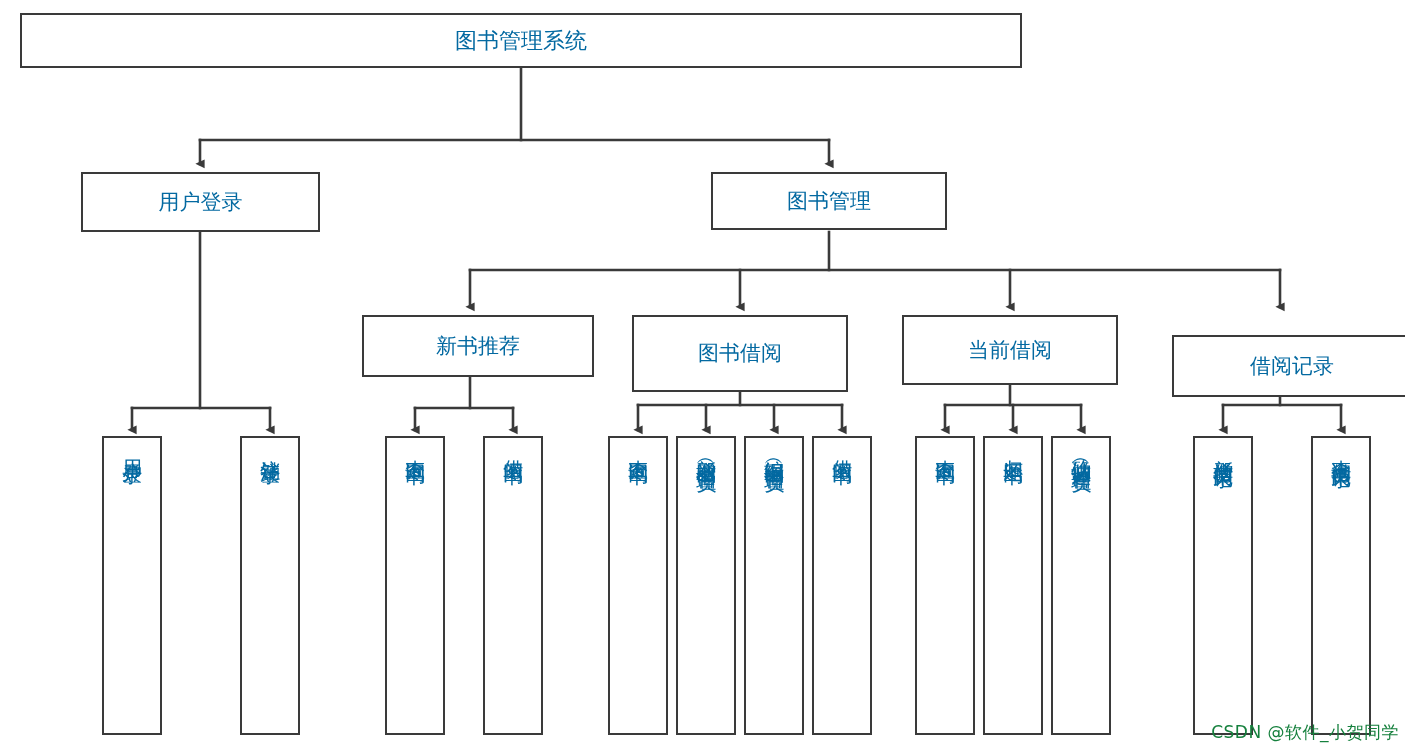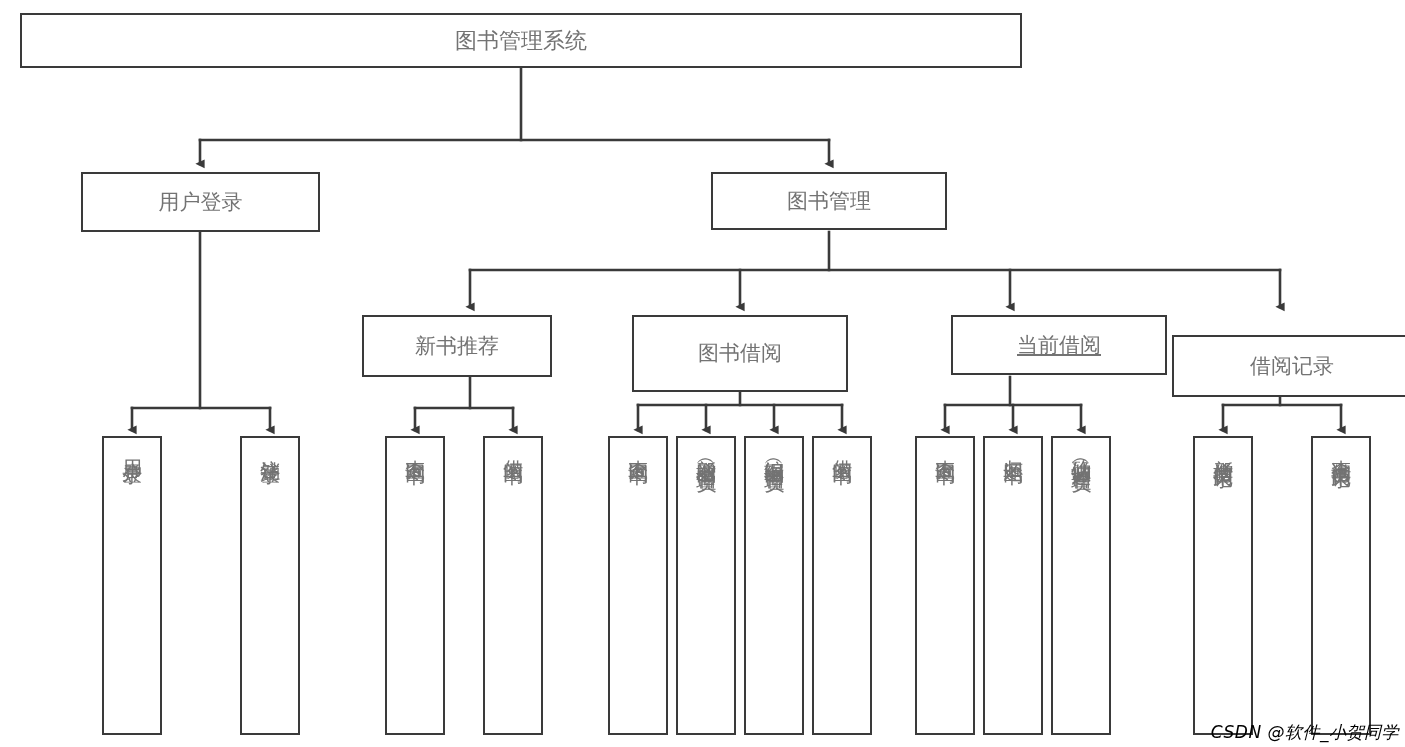--- a/index.html
+++ b/index.html
@@ -25,21 +25,21 @@
     pointer-events: none;
   }
   .node {
     position: absolute;
     box-sizing: border-box;
     border: 2.5px solid #3a3a3a;
     background: #ffffff;
     display: flex;
     align-items: center;
     justify-content: center;
-    color: #737373;
+    color: #0369a1;
     line-height: 1.18;
     text-align: left;
   }
   .node.horiz {
     font-size: 21px;
   }
   .node.root {
     font-size: 22px;
   }
   .node.vert {
@@ -54,24 +54,23 @@
   .node.vert > span {
     writing-mode: vertical-rl;
     text-orientation: upright;
     display: block;
   }
   .watermark {
     position: absolute;
     right: 6px;
     bottom: 3px;
     font-size: 17px;
-    color: #000000;
+    color: #15803d;
     letter-spacing: 0.5px;
     white-space: nowrap;
-    font-style: italic;
   }
 </style>
 </head>
 <body>
 
 <div id="canvas">
 
   <svg id="wires" viewBox="0 0 1405 747">
     <defs>
       <marker id="arrow" markerWidth="10" markerHeight="10" refX="5.2" refY="5" orient="auto" markerUnits="userSpaceOnUse">
@@ -126,27 +125,27 @@
     <span>图书管理系统</span>
   </div>
 
   <div id="nodes-host">
       <div class="node horiz" style="left: 81px; top: 172px; width: 239px; height: 60px;">
         <span>用户登录</span>
       </div>
       <div class="node horiz" style="left: 711px; top: 172px; width: 236px; height: 58px;">
         <span>图书管理</span>
       </div>
-      <div class="node horiz" style="left: 362px; top: 315px; width: 190px; height: 62px;">
+      <div class="node horiz" style="left: 362px; top: 315px; width: 232px; height: 62px;">
         <span>新书推荐</span>
       </div>
       <div class="node horiz" style="left: 632px; top: 315px; width: 216px; height: 77px;">
         <span>图书借阅</span>
       </div>
-      <div class="node horiz" style="left: 951px; top: 315px; width: 216px; height: 60px; text-decoration: underline;">
+      <div class="node horiz" style="left: 902px; top: 315px; width: 216px; height: 70px;">
         <span>当前借阅</span>
       </div>
       <div class="node horiz" style="left: 1172px; top: 315px; width: 240px; height: 62px; margin-top: 20px;">
         <span>借阅记录</span>
       </div>
       <div class="node vert" style="left: 102px; top: 436px; width: 60px; height: 299px;">
         <span>用户登录</span>
       </div>
       <div class="node vert" style="left: 240px; top: 436px; width: 60px; height: 299px;">
         <span>注销登录</span>

